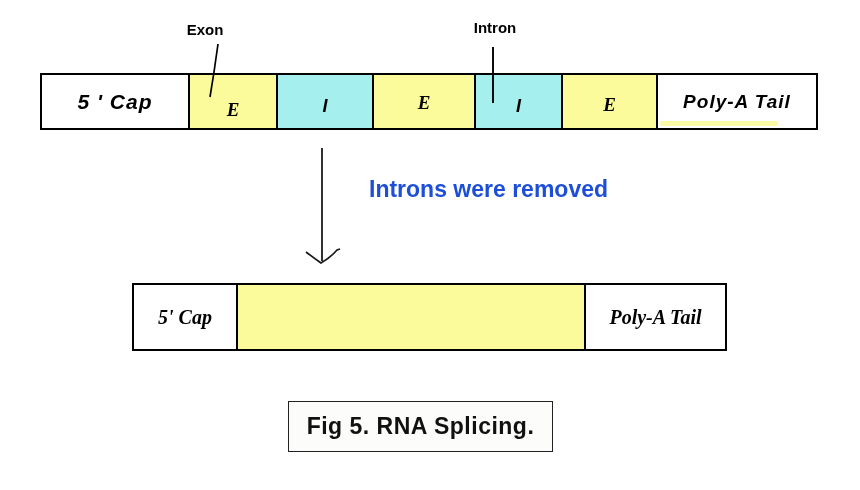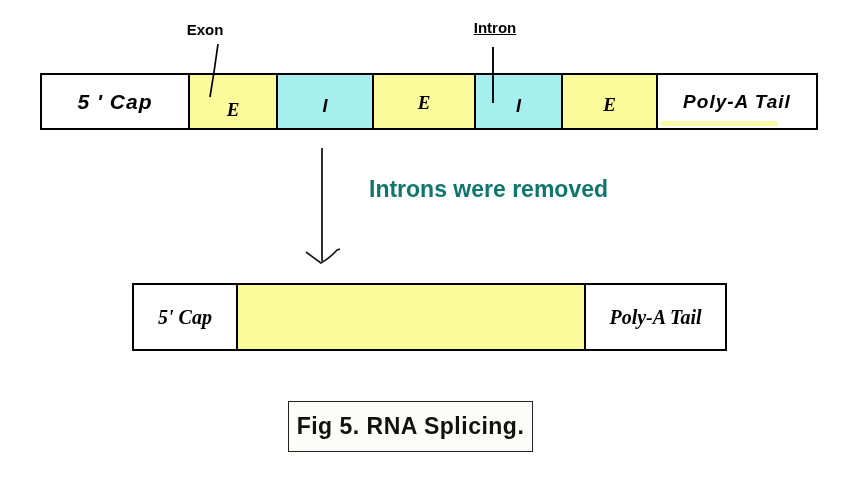--- a/index.html
+++ b/index.html
@@ -19,21 +19,21 @@
 
   
   .callout{
     position:absolute;
     font-weight:bold;
     font-size:15px;
     color:var(--ink);
     text-align:center;
   }
   .exon-callout{left:176px;top:21px;width:58px;}
-  .intron-callout{left:462px;top:19px;width:66px;text-decoration:underline;}
+  .intron-callout{left:462px;top:19px;width:66px;}
 
   
   .bar{
     position:absolute;
     display:flex;
     border:2px solid var(--ink);
     box-sizing:border-box;
     background:#737373;
   }
   .pre-bar{left:40px;top:73px;width:778px;height:57px;}
@@ -100,27 +100,27 @@
   
   .overlay{
     position:absolute;left:0;top:0;width:860px;height:490px;
     pointer-events:none;
   }
 
   
   .transition-text{
     position:absolute;left:369px;top:176px;
     font-weight:bold;font-size:23px;line-height:27px;
-    color:#0f766e;
+    color:#1d4ed8;
   }
 
   
   .caption-box{
     position:absolute;left:288px;top:401px;
-    width:245px;height:51px;
+    width:265px;height:51px;
     border:1px solid #222;
     background:#FCFCFA;
     display:flex;align-items:center;justify-content:center;
     box-sizing:border-box;
   }
   .caption-text{
     font-weight:bold;font-size:23px;color:#111;
     letter-spacing:0.5px;
   }
 </style>

